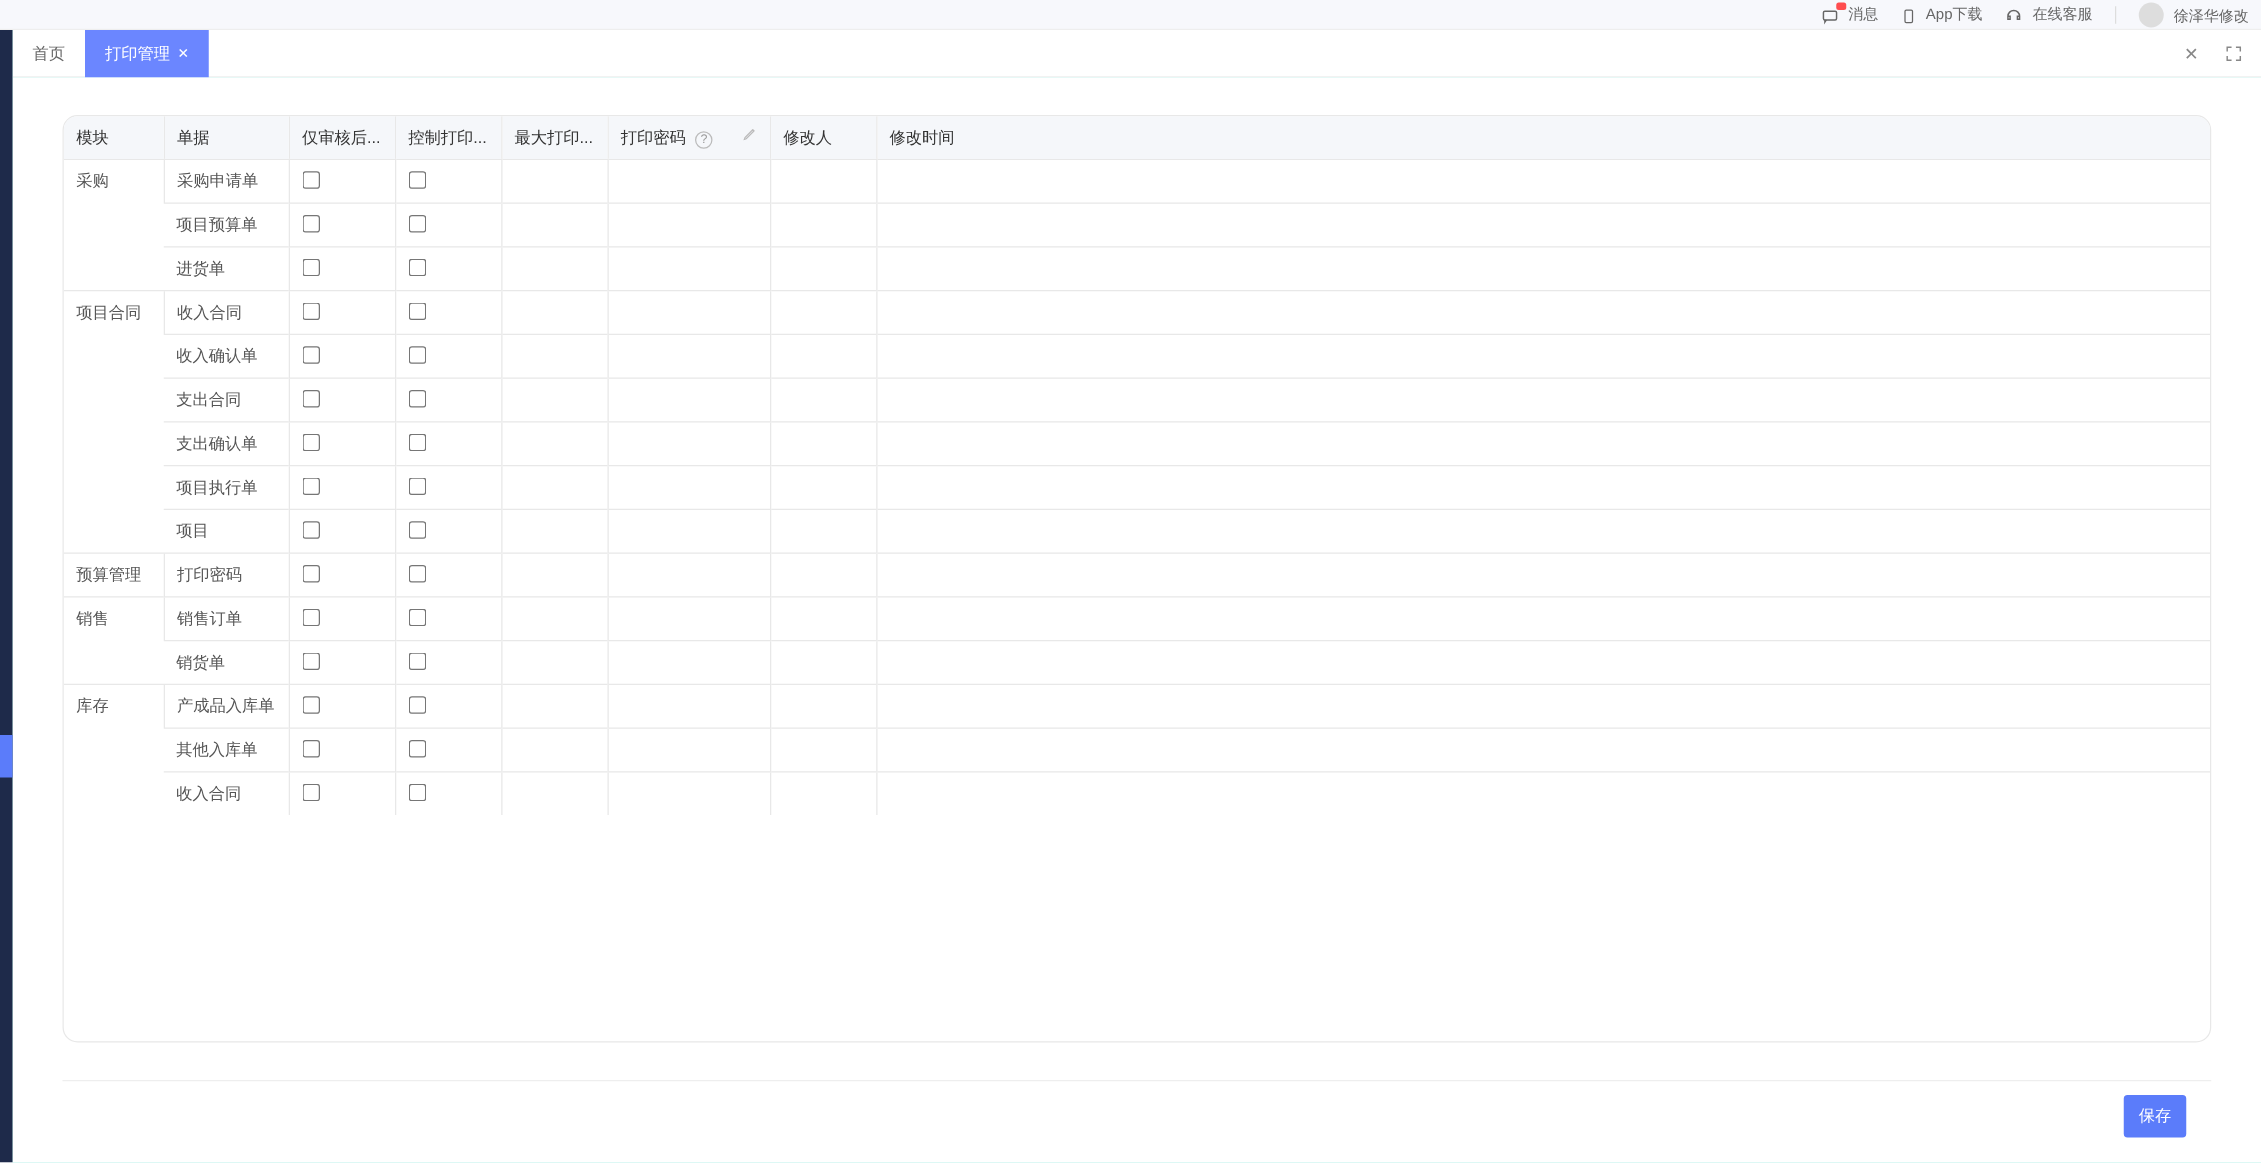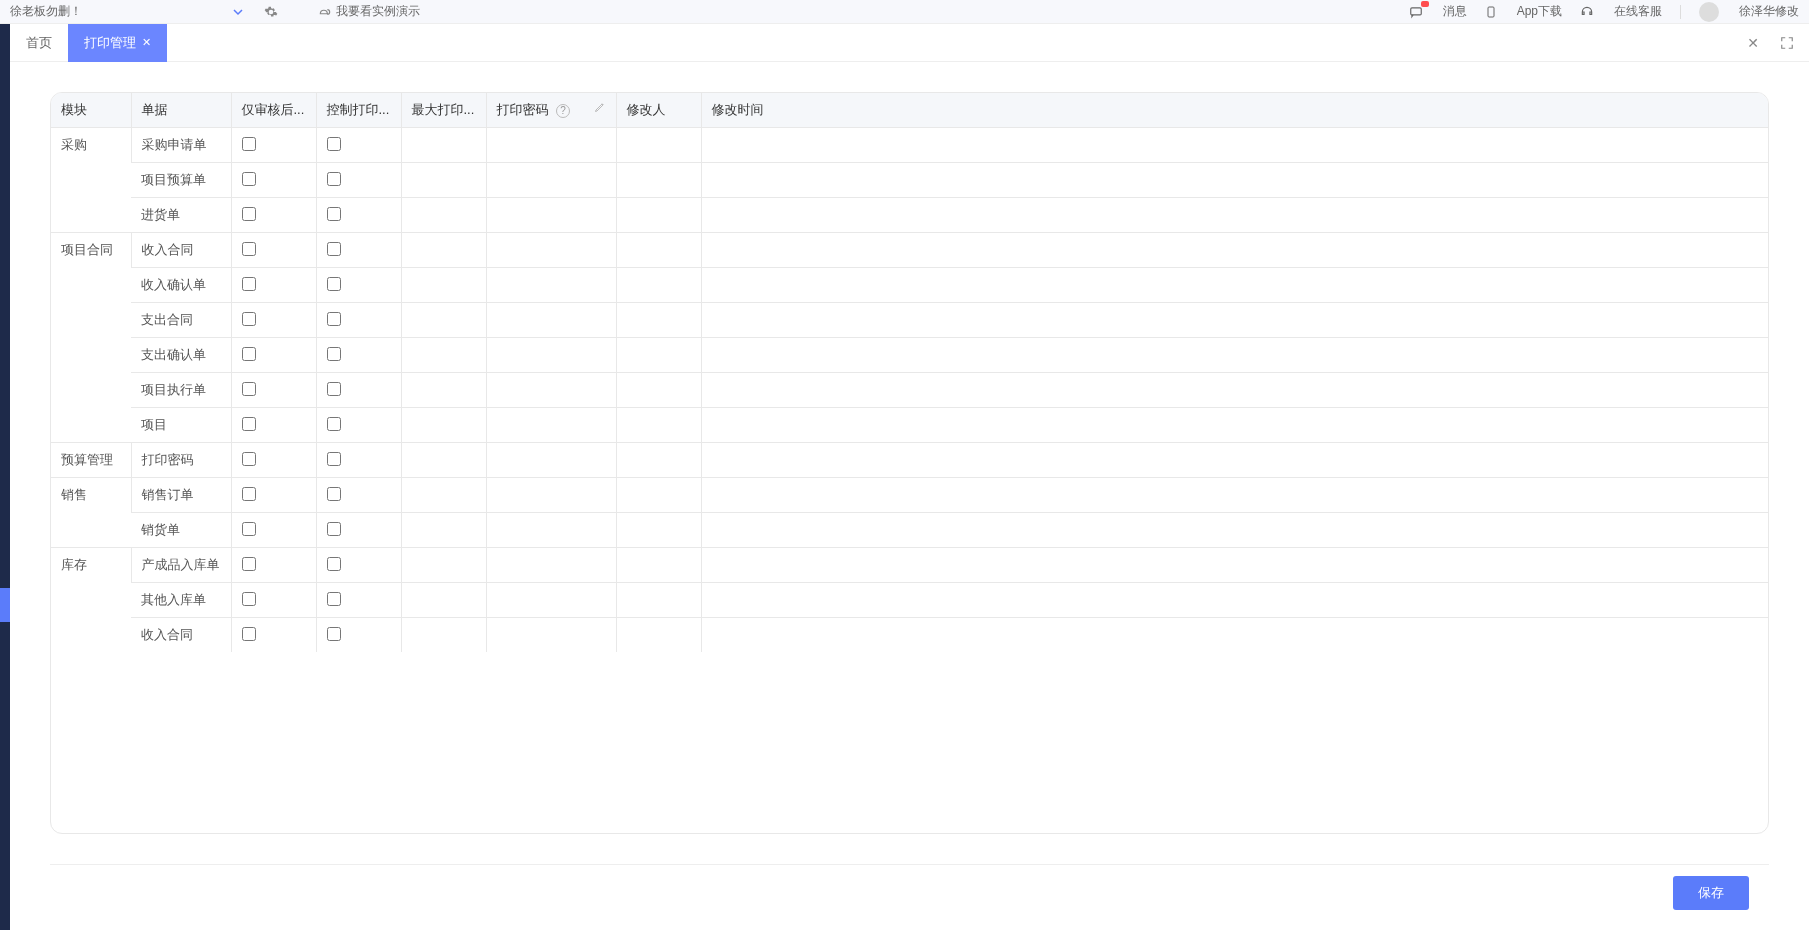--- a/index.html
+++ b/index.html
@@ -7,21 +7,21 @@
 .app { display: flex; flex-direction: column; height: 930px; width: 1809px; }
 
 
 .top-header { height: 24px; background: #f7f8fc; display: flex; align-items: center; padding: 0 10px; border-bottom: 1px solid #eee; }
 .top-left { display: flex; align-items: center; gap: 10px; }
 .brand-text { color: #666; font-size: 12px; }
 .chev-down { color: #5b7cfa; cursor: pointer; margin-left: 140px; }
 .gear { color: #888; cursor: pointer; margin-left: 10px; }
 .demo-link { display: flex; align-items: center; gap: 4px; color: #666; font-size: 12px; margin-left: 30px; cursor: pointer; }
 .top-right { margin-left: auto; display: flex; align-items: center; gap: 18px; font-size: 12px; color: #666; }
-.tr-item { display: flex; align-items: center; gap: 20px; cursor: pointer; }
+.tr-item { display: flex; align-items: flex-end; gap: 8px; cursor: pointer; }
 .badge-dot { position: relative; }
 .badge-dot::after { content:''; position:absolute; top:-4px; right:-6px; width:8px; height:6px; background:#ff4d4f; border-radius:2px; }
 .avatar { width: 20px; height: 20px; background: #ddd; border-radius: 50%; display:inline-block; }
 .divider-v { width:1px; height:14px; background:#ddd; }
 
 
 .body-row { display: flex; flex: 1; min-height: 0; }
 .sidebar { width: 10px; background: #1e2a4a; position: relative; }
 .sidebar-active { position: absolute; left: 0; top: 564px; width: 10px; height: 34px; background: #5b7cfa; }
 
@@ -50,49 +50,30 @@
 thead th + th { border-left: 1px solid #e8e8e8; }
 tbody td { padding: 8px 10px; border-top: 1px solid #e8e8e8; font-size: 13px; color: #555; height: 34px; vertical-align: middle; }
 tbody td + td { border-left: 1px solid #e8e8e8; }
 tbody td.module-cell { vertical-align: top; }
 .help-icon { display: inline-flex; width: 14px; height: 14px; border: 1px solid #bbb; border-radius: 50%; align-items: center; justify-content: center; font-size: 10px; color: #999; margin-left: 4px; }
 .edit-icon { float: right; color: #bbb; cursor: pointer; }
 input[type=checkbox] { width: 14px; height: 14px; cursor: pointer; }
 
 
 .footer { height: 56px; background: #fff; border-top: 1px solid #eee; display: flex; align-items: center; justify-content: flex-end; padding: 0 20px; margin-top: 30px; }
-.btn-primary { background: #5b7cfa; color: #fff; border: none; padding: 8px 25px; font-size: 13px; border-radius: 3px; cursor: pointer; }
+.btn-primary { background: #5b7cfa; color: #fff; border: none; padding: 8px 12px; font-size: 13px; border-radius: 3px; cursor: pointer; }
 
 svg { display: block; }
 </style>
 </head>
 <body>
 
 <div class="app">
 
   <div class="top-header">
-    <div class="top-left">
-      <span class="brand-text">徐老板勿删！</span>
-      <span class="chev-down">
-        <svg width="12" height="12" viewBox="0 0 12 12">
-            <path d="M2 4 L6 8 L10 4" stroke="#5b7cfa" stroke-width="1.5" fill="none"></path>
-          </svg>
-      </span>
-      <span class="gear">
-        <svg width="14" height="14" viewBox="0 0 24 24">
-            <path fill="#888" d="M12 8a4 4 0 100 8 4 4 0 000-8zm9 4a7 7 0 01-.1 1.2l2 1.6-2 3.4-2.4-1a7 7 0 01-2 .1l-.4 2.5h-4l-.4-2.5a7 7 0 01-2-1.1l-2.4 1-2-3.4 2-1.6A7 7 0 013 12a7 7 0 01.1-1.2l-2-1.6 2-3.4 2.4 1a7 7 0 012-1.1L7.9 3h4l.4 2.5a7 7 0 012 1.1l2.4-1 2 3.4-2 1.6c.1.4.1.8.1 1.2z"></path>
-          </svg>
-      </span>
-      <span class="demo-link">
-        <svg width="14" height="14" viewBox="0 0 24 24">
-            <path fill="none" stroke="#888" stroke-width="2" d="M4 15a6 6 0 1112 0H4zM16 8a4 4 0 110 8"></path>
-          </svg>
-        <span>我要看实例演示</span>
-      </span>
-    </div>
     <div class="top-right">
       <span class="tr-item">
         <span class="badge-dot">
           <svg width="14" height="14" viewBox="0 0 24 24">
               <rect x="3" y="5" width="18" height="12" rx="2" fill="none" stroke="#666" stroke-width="2"></rect>
               <path d="M7 17l-2 3v-3" fill="none" stroke="#666" stroke-width="2"></path>
             </svg>
         </span>
         <span>消息</span>
       </span>

